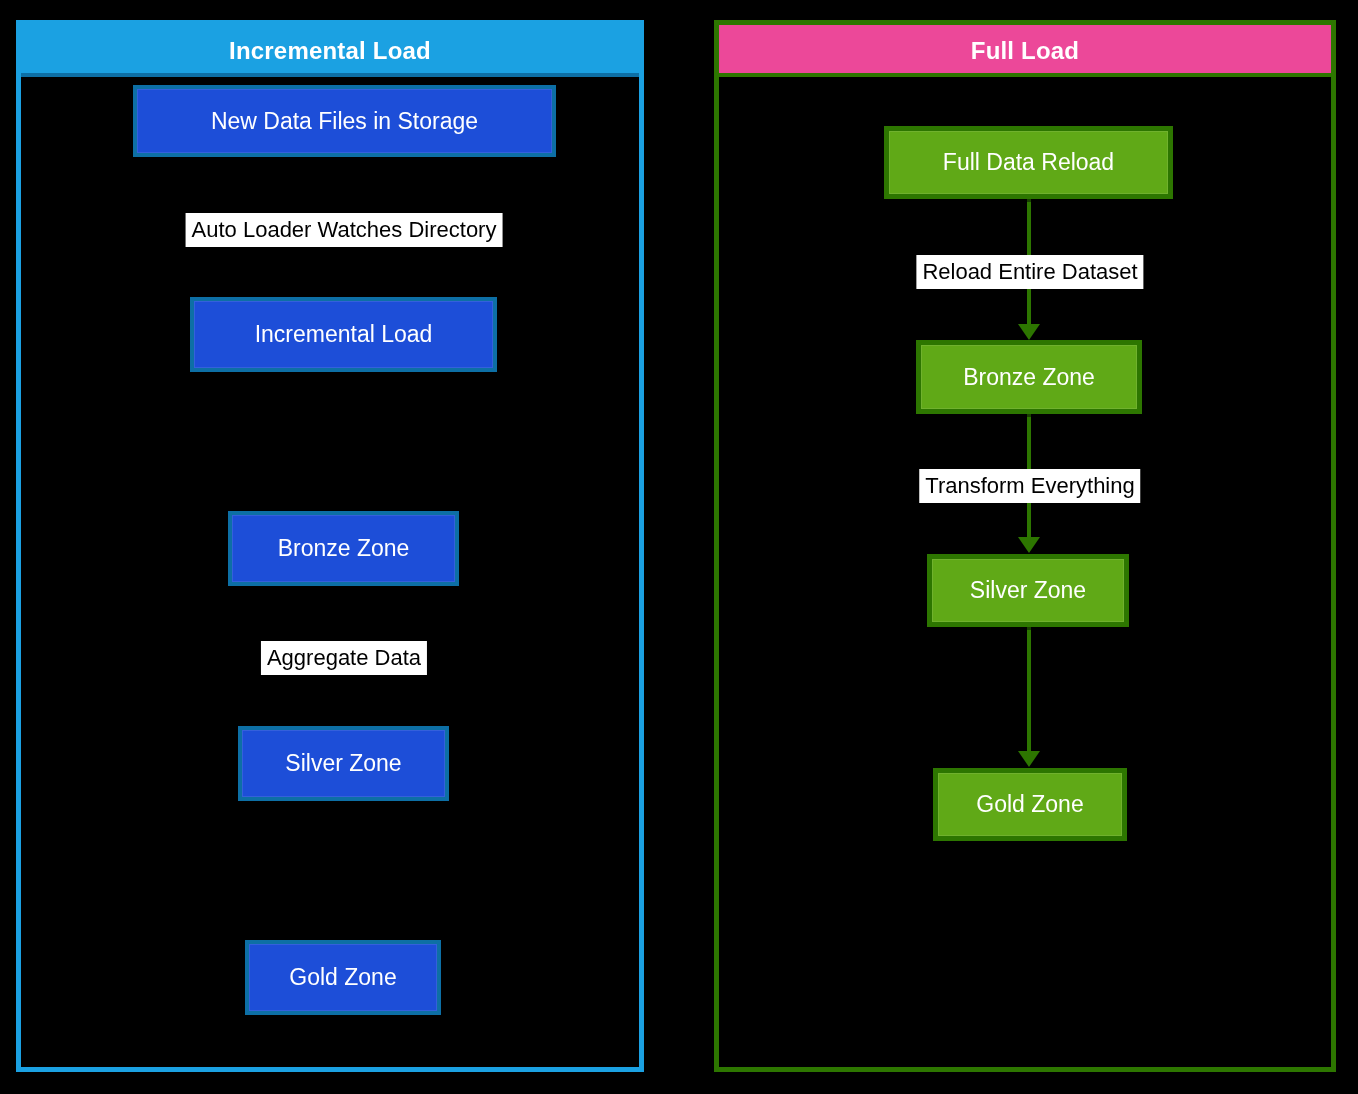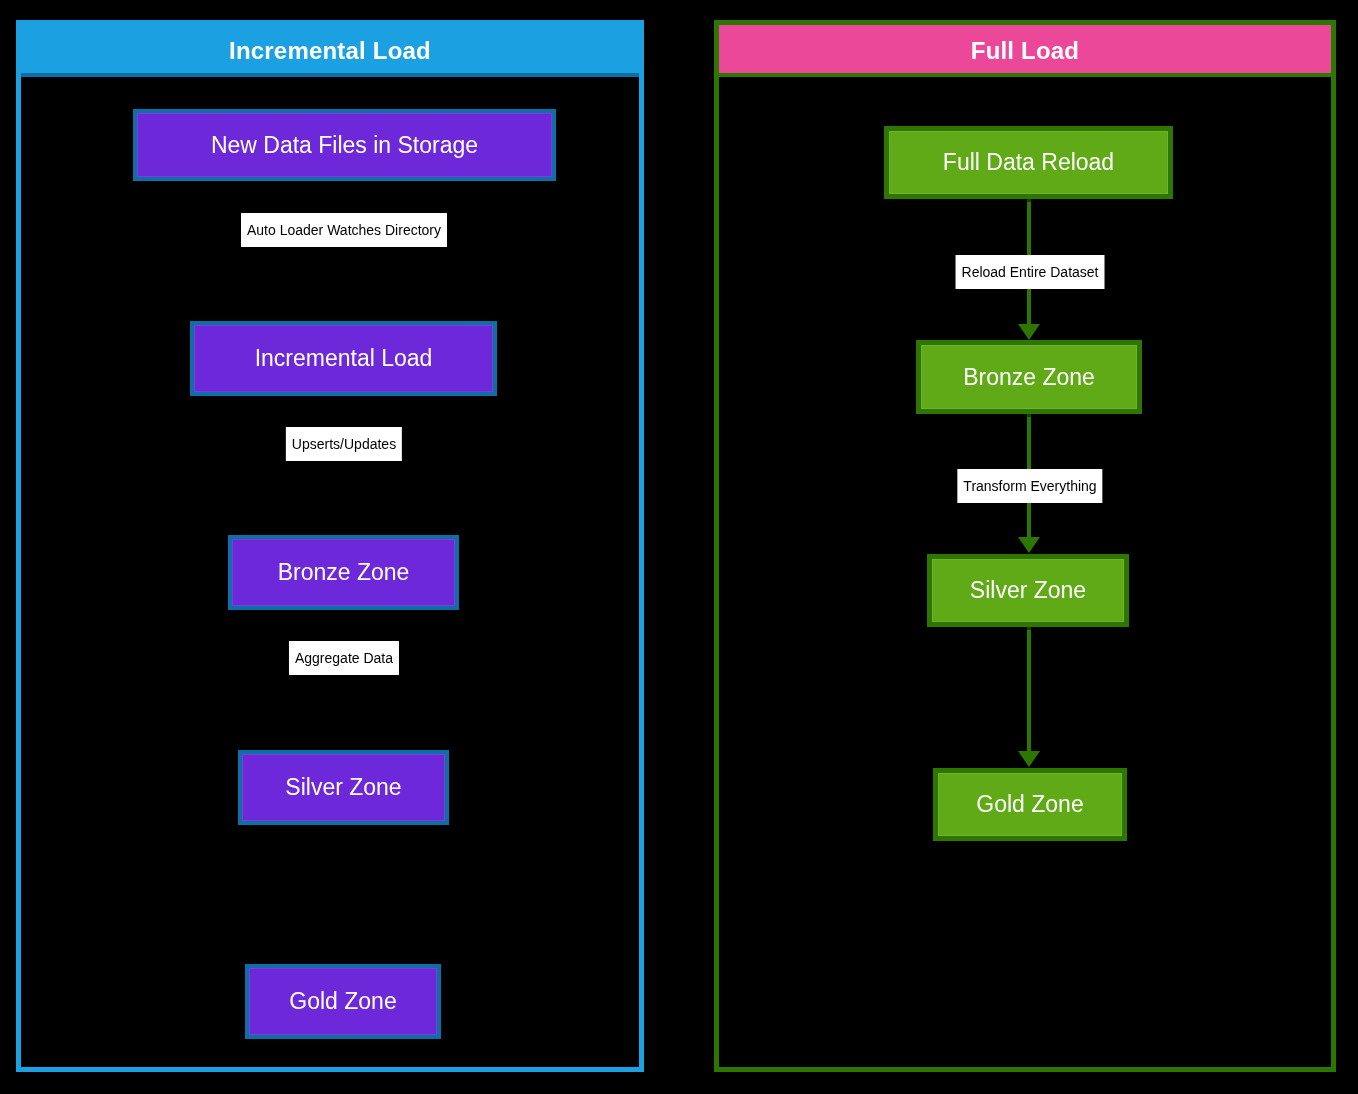--- a/index.html
+++ b/index.html
@@ -76,25 +76,24 @@
     display: flex;
     align-items: center;
     justify-content: center;
     text-align: center;
     color: #ffffff;
     font-size: 23px;
     line-height: 1.15;
     white-space: nowrap;
   }
   .node-blue {
-    background: #6d28d9;
+    background: #1d4ed8;
     border: 4px solid #0d6fa5;
     box-shadow: 3px 3px 0 0 rgba(0,0,0,0.45),
                 inset 0 0 0 1px rgba(255,255,255,0.10);
-    margin-top: 24px;
   }
   .node-green {
     background: #60a917;
     border: 5px solid #2d7600;
     box-shadow: 3px 3px 0 0 rgba(0,0,0,0.45),
                 inset 0 0 0 1px rgba(255,255,255,0.10);
   }
 
   
   .edge-line {
@@ -121,21 +120,21 @@
     border-left: 9px solid transparent;
     border-right: 9px solid transparent;
     border-top: 11px solid #000000;
   }
 
   
   .edge-label {
     position: absolute;
     background: #ffffff;
     color: #000000;
-    font-size: 14px;
+    font-size: 22px;
     line-height: 34px;
     height: 34px;
     padding: 0 6px;
     white-space: nowrap;
     box-sizing: border-box;
     transform: translateX(-50%);
     text-align: center;
   }
 </style>
 </head>
@@ -178,21 +177,20 @@
   <div class="node node-blue" style="left:238px; top:726px; width:211px; height:75px;">
     <span>Silver Zone</span>
   </div>
 
   <div class="node node-blue" style="left:245px; top:940px; width:196px; height:75px;">
     <span>Gold Zone</span>
   </div>
 
   <div class="edge-label" style="left:344px; top:213px;">Auto Loader Watches Directory</div>
 
-  <div class="edge-label" style="left:344px; top:427px;">Upserts/Updates</div>
 
   <div class="edge-label" style="left:344px; top:641px;">Aggregate Data</div>
 
 
   <div class="panel panel-green">
     <div class="panel-header">Full Load</div>
   </div>
 
   <div class="edge-line edge-line-green" style="left:1027px; top:199px; height:130px;"></div>
   <div class="arrowhead arrowhead-green" style="left:1018px; top:324px;"></div>

